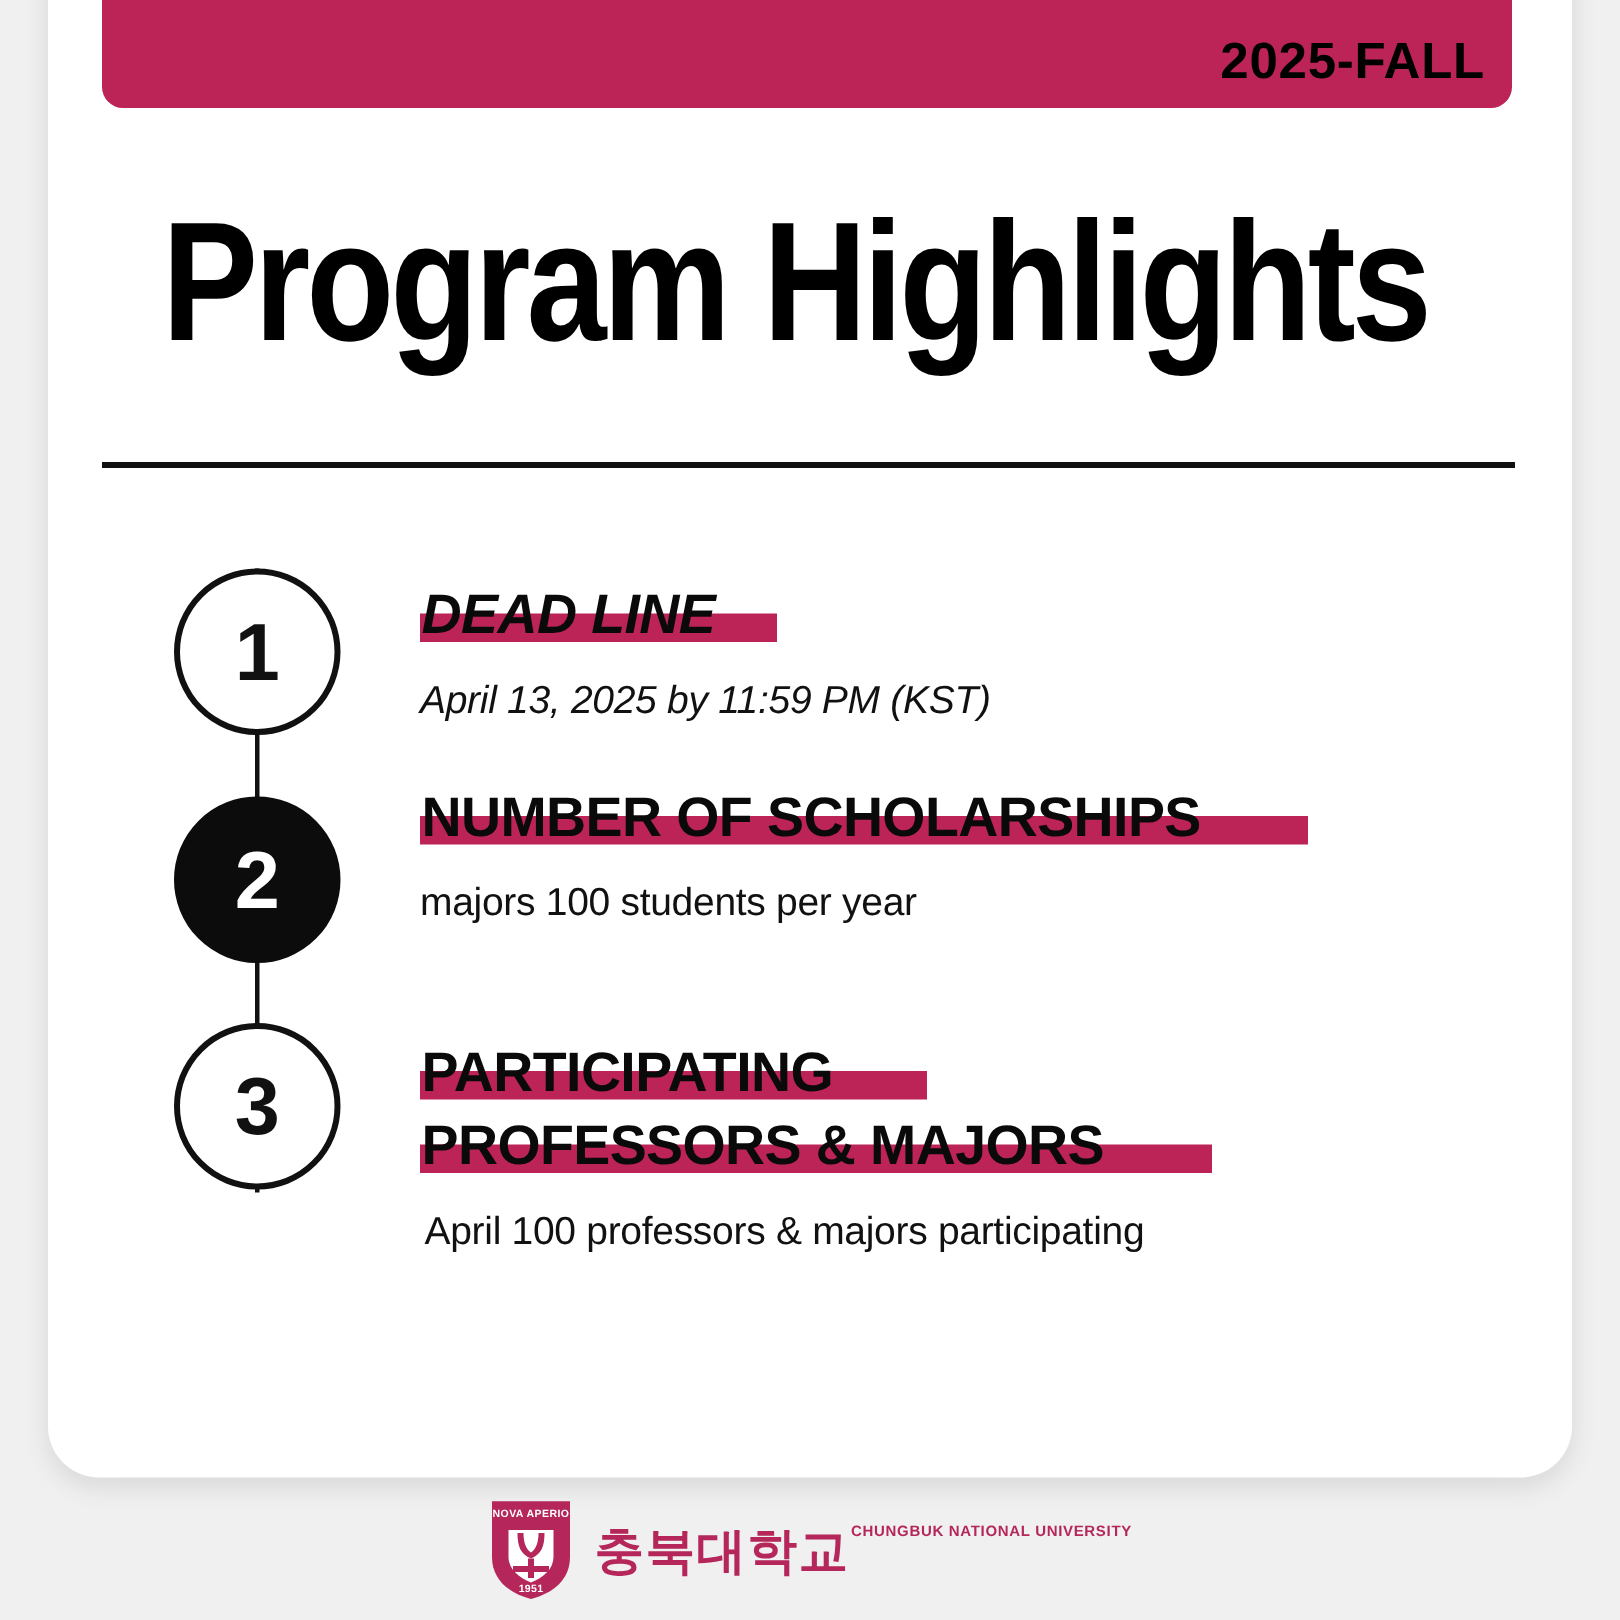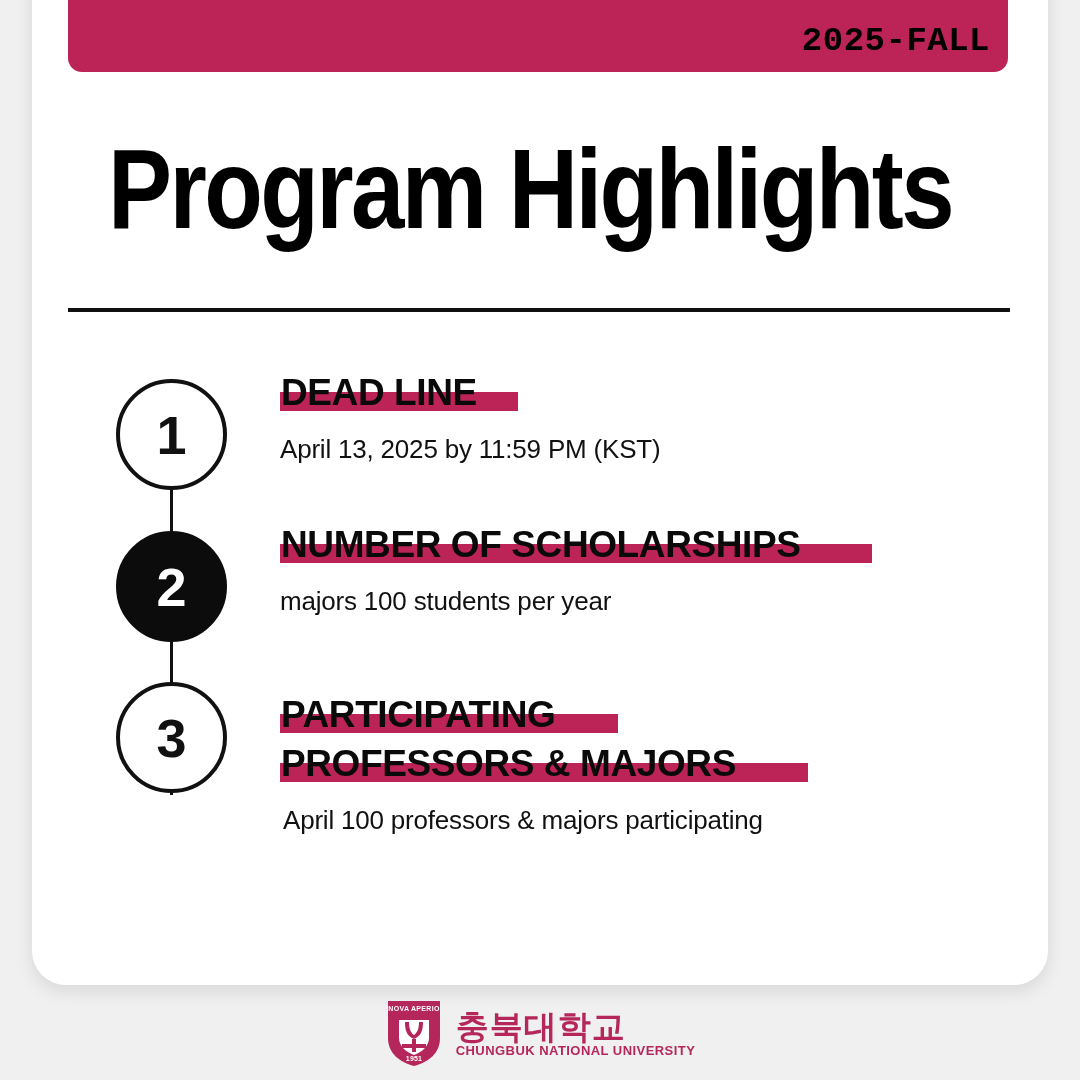--- a/index.html
+++ b/index.html
@@ -52,21 +52,20 @@
     justify-content: flex-end;
     padding: 0 18px 14px 0;
   }
 
   .banner-term {
     color: #000000;
     font-size: 34px;
     font-weight: 800;
     letter-spacing: 0.5px;
     line-height: 1;
-    font-family: Liberation Mono, monospace;
   }
 
   
   .page-title {
     position: absolute;
     left: 76px;
     top: 172px;
     font-size: 96px;
     font-weight: 800;
     letter-spacing: -2.6px;
@@ -133,21 +132,21 @@
 
   
   .items {
     position: absolute;
     left: 248px;
     top: 0;
     width: 790px;
   }
 
   .item { position: absolute; left: 0; }
-  .item-1 { top: 408px; }
+  .item-1 { top: 425px; font-style: italic; }
   .item-2 { top: 560px; }
   .item-3 { top: 730px; }
 
   .heading {
     position: relative;
     display: block;
     white-space: nowrap;
     font-size: 37px;
     font-weight: 800;
     letter-spacing: -0.4px;
@@ -191,34 +190,34 @@
     display: flex;
     align-items: center;
     justify-content: center;
     gap: 13px;
   }
 
   .crest { width: 58px; height: 70px; display: block; }
 
   .logo-words {
     display: flex;
-    flex-direction: column;
+    flex-direction: row;
     align-items: flex-start;
     justify-content: center;
     gap: 1px;
   }
   .logo-kr {
     font-size: 33px;
     font-weight: 700;
     color: #b5275a;
     line-height: 1;
     letter-spacing: 1px;
   }
   .logo-en {
-    font-size: 13px;
+    font-size: 10px;
     font-weight: 700;
     color: #b5275a;
     line-height: 1;
     letter-spacing: 0.45px;
   }
 </style>
 </head>
 <body>
 
 <div class="stage">

